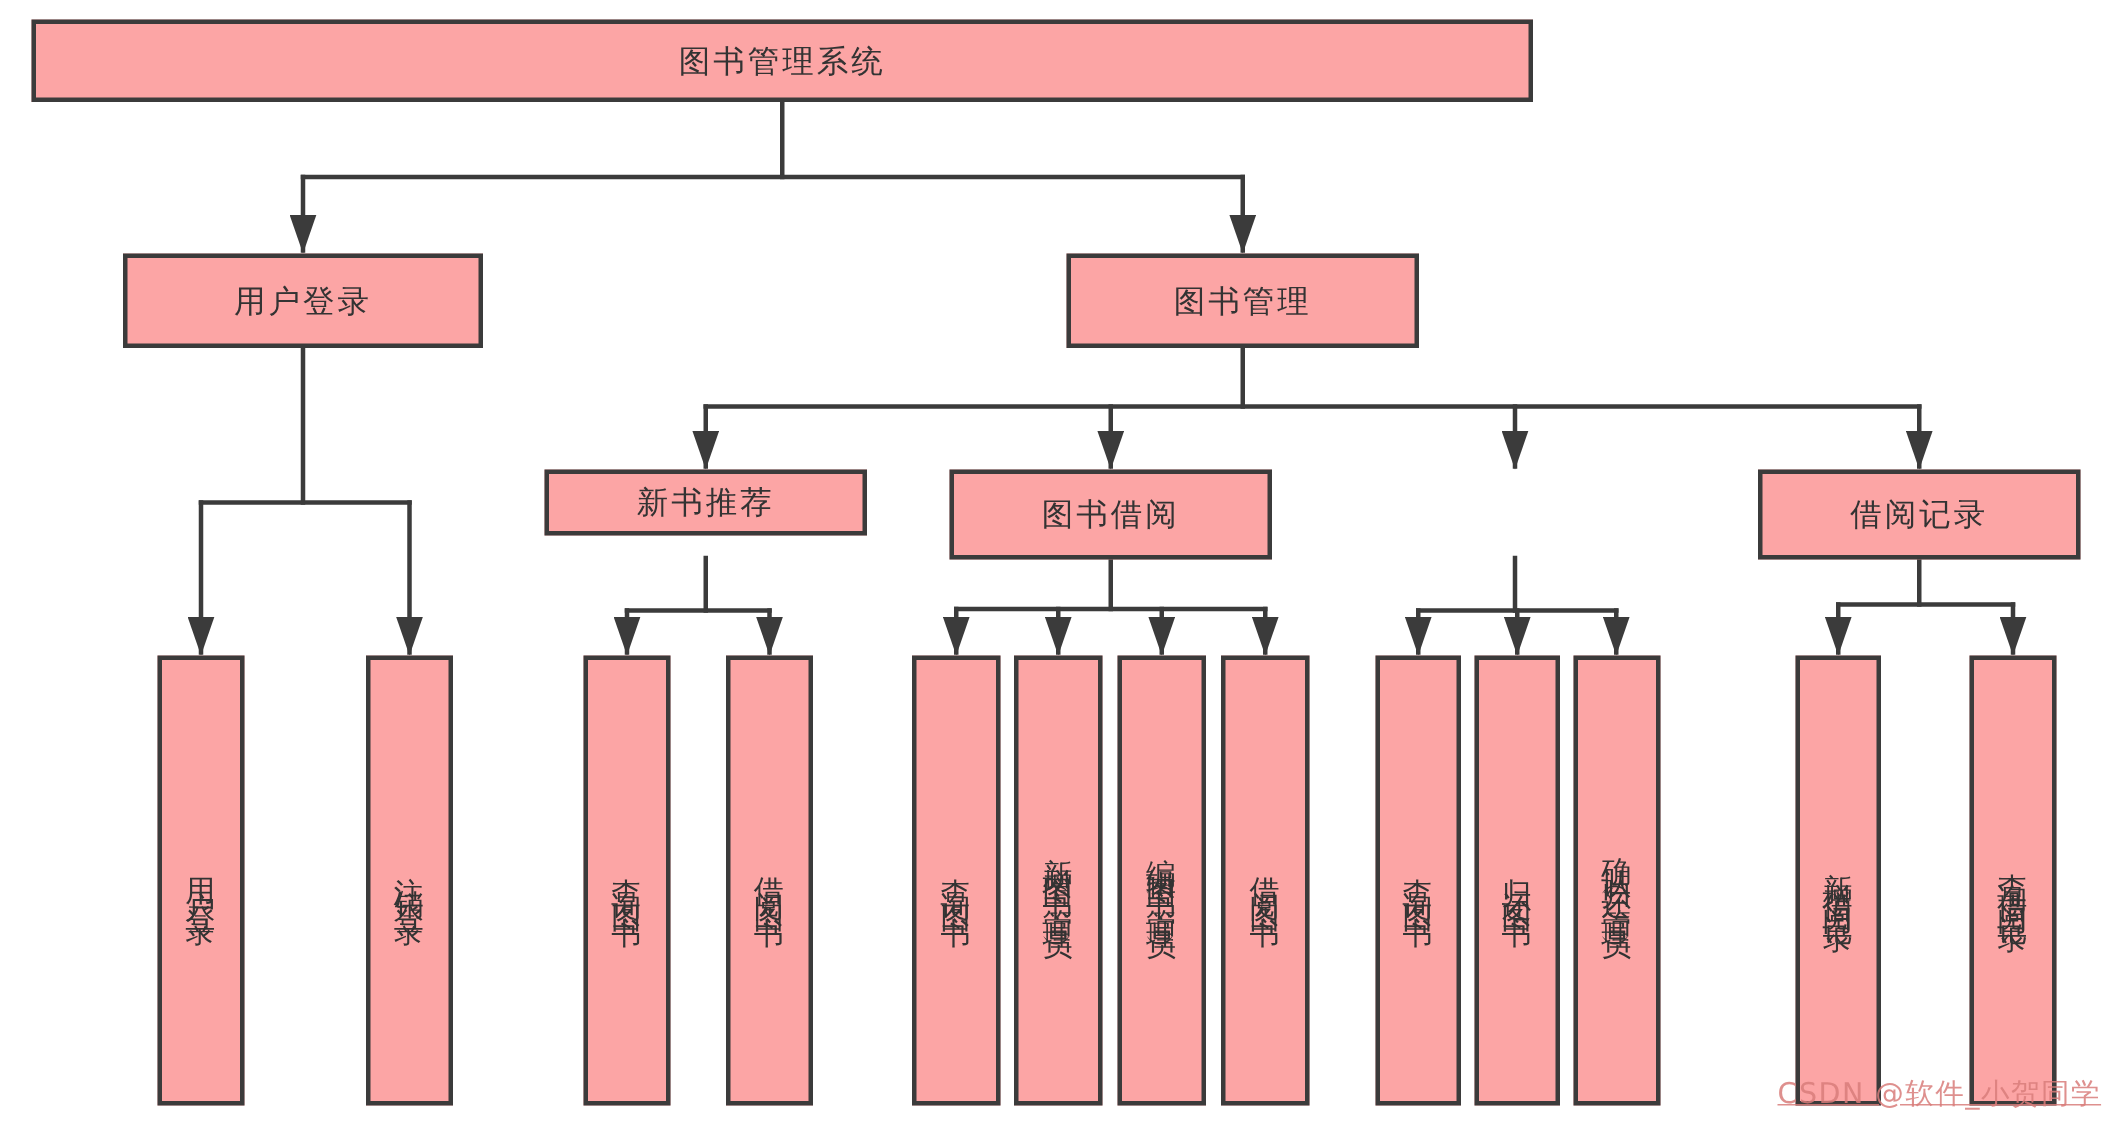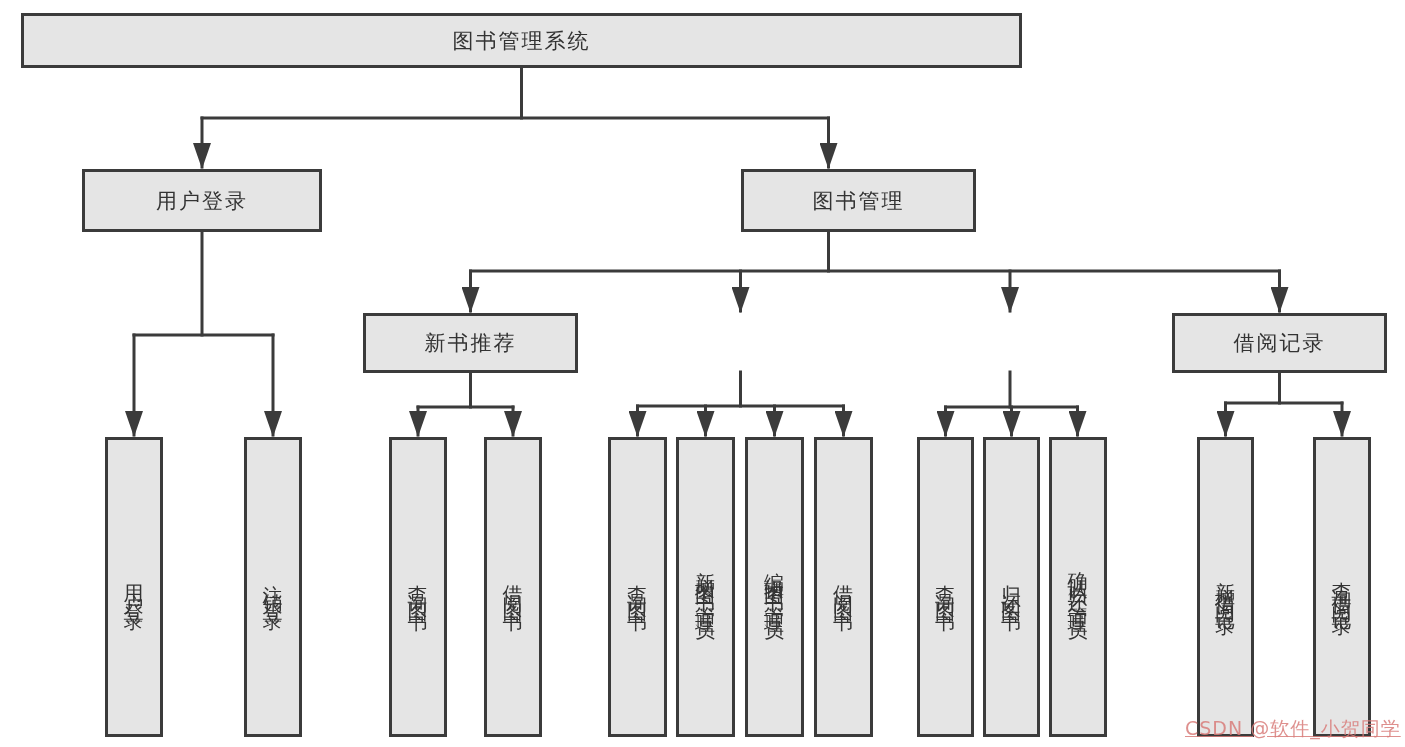--- a/index.html
+++ b/index.html
@@ -18,21 +18,21 @@
   #wires {
     position: absolute;
     left: 0; top: 0;
     width: 1405px; height: 747px;
     z-index: 0;
   }
   .box {
     position: absolute;
     box-sizing: border-box;
     border: 3px solid #3b3b3b;
-    background: #e5e5e5;
+    background: #fca5a5;
     display: flex;
     align-items: center;
     justify-content: center;
     color: #333333;
     font-size: 21px;
     letter-spacing: 2px;
     z-index: 1;
     text-align: center;
     white-space: nowrap;
   }
@@ -129,26 +129,29 @@
     </g>
   </svg>
 
   <div class="box" style="left:21px; top:13px; width:1001px; height:55px;">
     <span>图书管理系统</span>
   </div>
 
   <div class="box" style="left:82px; top:169px; width:240px; height:63px;">
     <span>用户登录</span>
   </div>
-  <div class="box" style="left:741px; top:169px; width:235px; height:63px;">
+  <div class="box" style="left:711px; top:169px; width:235px; height:63px;">
     <span>图书管理</span>
   </div>
 
-  <div class="box" style="left:363px; top:313px; width:215px; height:60px;">
+  <div class="box" style="left:363px; top:313px; width:215px; height:44px;">
     <span>新书推荐</span>
+  </div>
+  <div class="box" style="left:633px; top:313px; width:215px; height:60px;">
+    <span>图书借阅</span>
   </div>
   <div class="box" style="left:1172px; top:313px; width:215px; height:60px;">
     <span>借阅记录</span>
   </div>
 
   <div class="box vbox" style="left:105px; top:437px; width:58px; height:300px;">
     <span class="vtext">用户登录</span>
   </div>
   <div class="box vbox" style="left:244px; top:437px; width:58px; height:300px;">
     <span class="vtext">注销登录</span>

